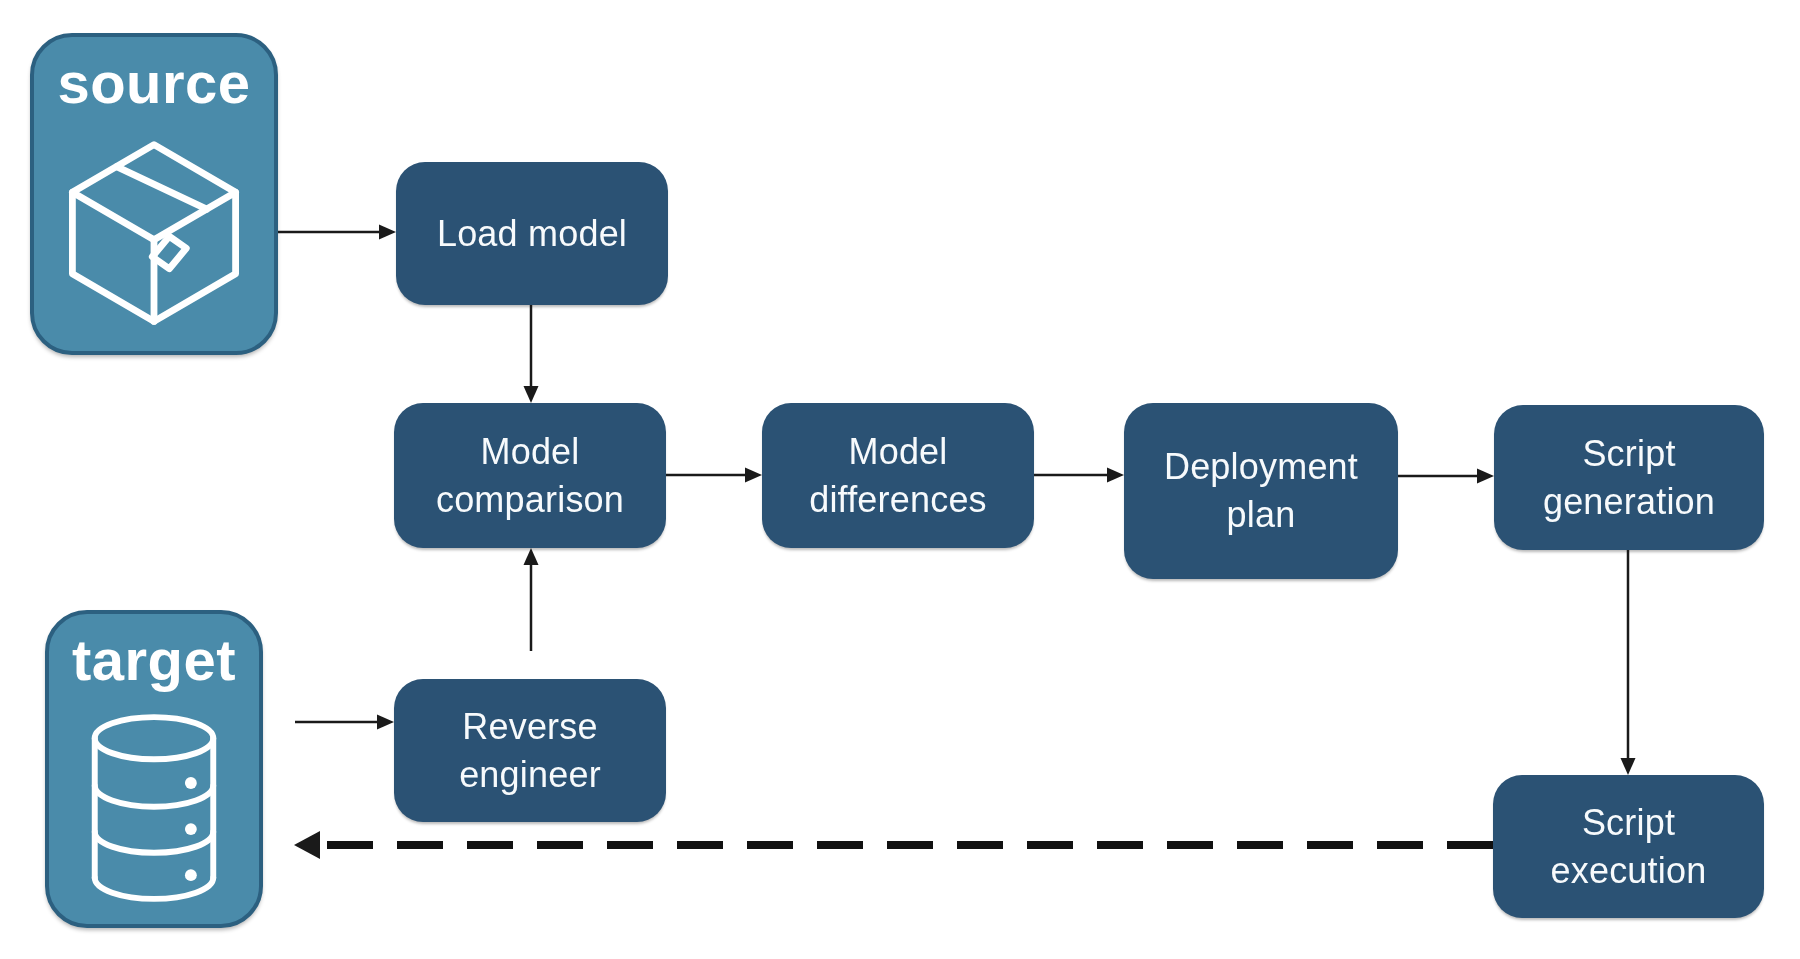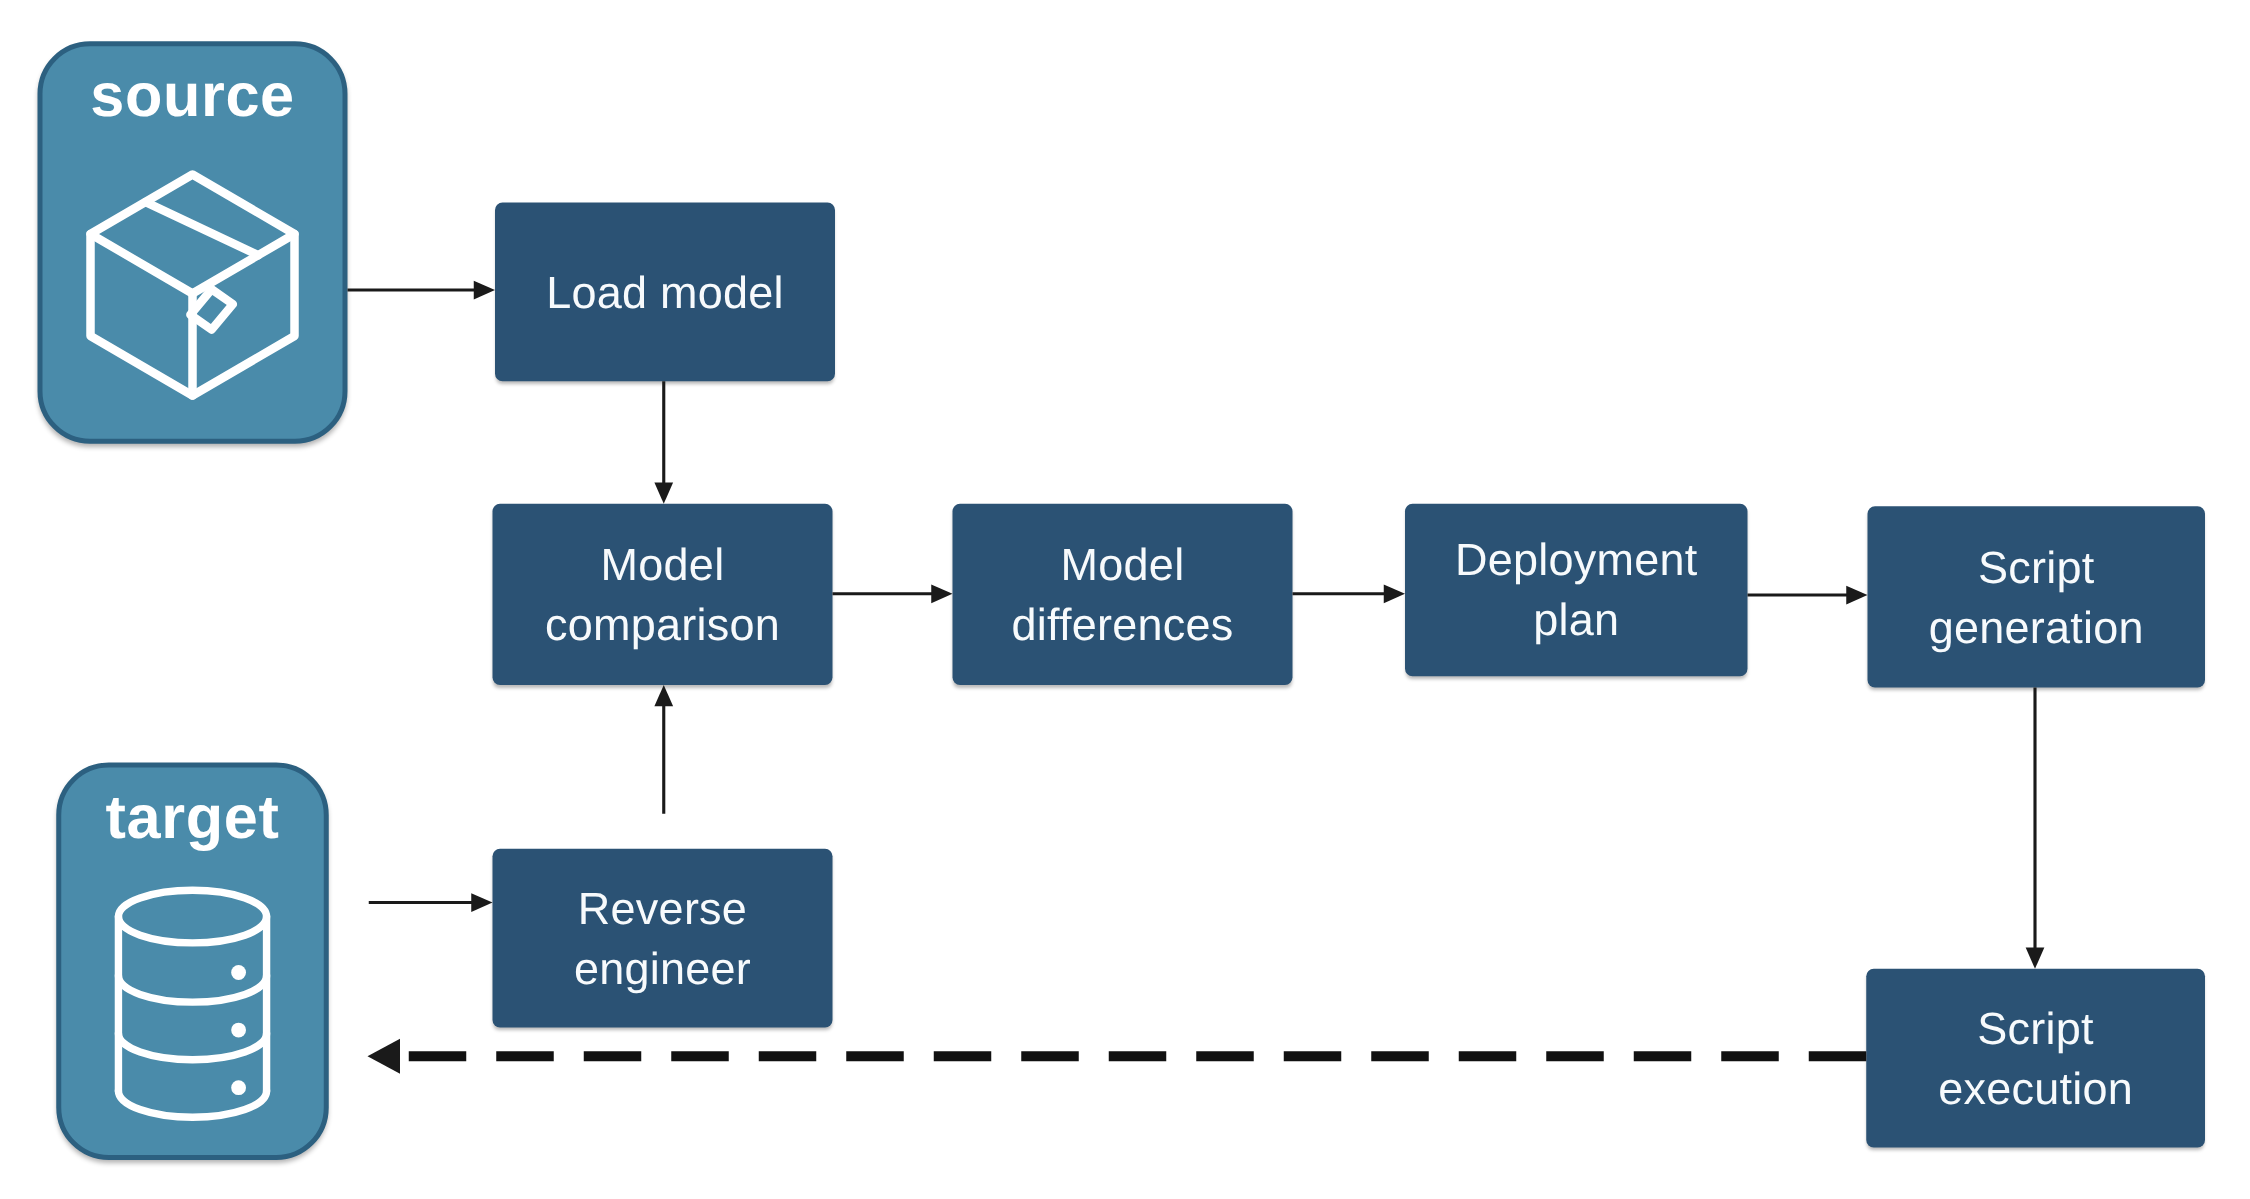--- a/index.html
+++ b/index.html
@@ -4,45 +4,45 @@
 <style>
   html,body { margin:0; padding:0; background:#ffffff; }
   .canvas {
     position:relative; width:1800px; height:959px; background:#ffffff;
     font-family:"Liberation Sans", sans-serif; overflow:hidden;
   }
   
   .node {
     position:absolute; box-sizing:border-box;
     background:#2b5274; color:#f7fafc;
-    border-radius:6px;
+    border-radius:29px;
     display:flex; align-items:center; justify-content:center;
     text-align:center; font-size:36px; line-height:1.32;
     white-space:pre-line; letter-spacing:0.2px;
     box-shadow:0 3px 3px -1px rgba(0,0,0,0.28);
   }
   .n-load        { left:396px;  top:162px; width:272px; height:143px; }
   .n-comparison  { left:394px;  top:403px; width:272px; height:145px; }
   .n-differences { left:762px;  top:403px; width:272px; height:145px; }
-  .n-plan        { left:1124px; top:403px; width:274px; height:138px;text-align:center; }
+  .n-plan        { left:1124px; top:403px; width:274px; height:176px;text-align:center; }
   .n-generation  { left:1494px; top:405px; width:270px; height:145px; }
   .n-reverse     { left:394px;  top:651px; width:272px; height:143px;margin-top:28px; }
   .n-execution   { left:1493px; top:775px; width:271px; height:143px; }
 
   
   .endpoint {
     position:absolute; box-sizing:border-box;
     background:#4a8baa; border:4px solid #2c6080; border-radius:42px;
     color:#ffffff; display:flex; flex-direction:column; align-items:center;
     box-shadow:0 3px 4px -1px rgba(0,0,0,0.3);
   }
   .ep-source { left:30px; top:33px;  width:248px; height:322px; }
   .ep-target { left:45px; top:610px; width:218px; height:318px; }
   .endpoint .ep-title {
-    font-weight:bold; font-size:49px; letter-spacing:0.5px;
+    font-weight:bold; font-size:58px; letter-spacing:0.5px;
     padding-top:14px; line-height:1.1;
   }
   .endpoint .ep-icon {
     flex:1; display:flex; align-items:center; justify-content:center; width:100%;
   }
   svg.arrows {
     position:absolute; left:0; top:0; width:1800px; height:959px;
     pointer-events:none;
   }
   svg.arrows line    { stroke:#1a1a1a; stroke-width:2.5; }

